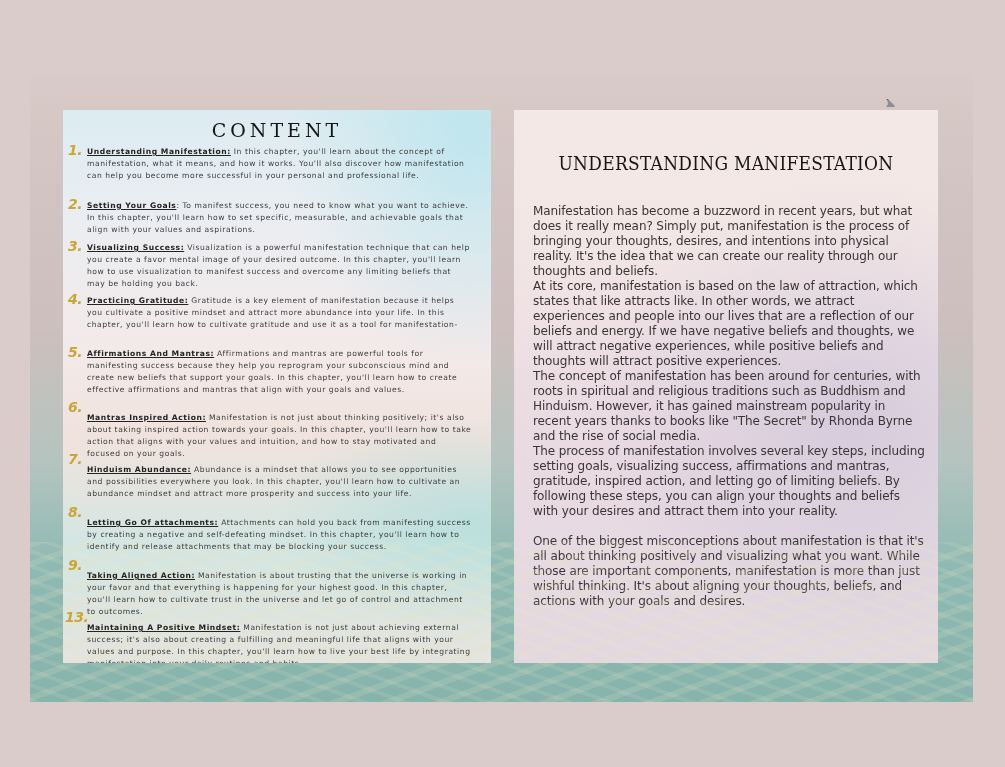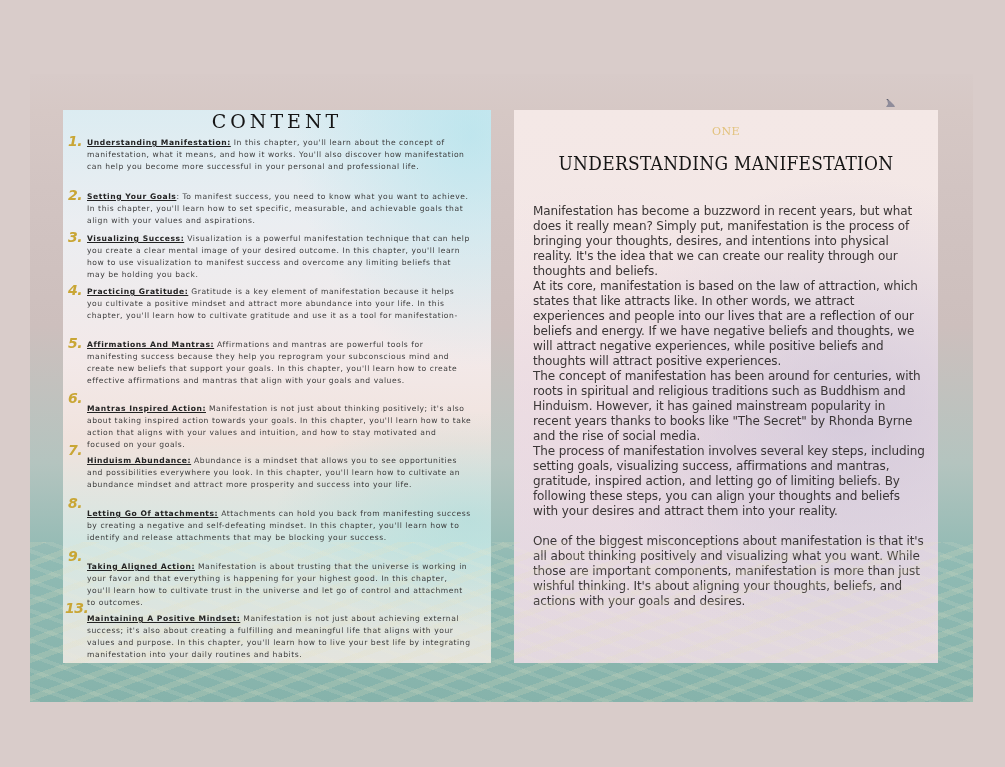--- a/index.html
+++ b/index.html
@@ -47,20 +47,21 @@
     position: absolute; right: 0; top: 300px; width: 220px; height: 220px;
     background: radial-gradient(ellipse at 90% 50%, rgba(150,215,215,0.45), rgba(150,215,215,0) 70%);
   }
   .toc-title {
     position: relative; z-index: 1;
     text-align: center;
     font-family: "DejaVu Serif", serif;
     font-size: 19px;
     letter-spacing: 4px;
     color: #151515;
+    margin-top: 9px;
     line-height: 22px;
   }
   .toc-list { position: relative; z-index: 1; }
   .toc-item { position: absolute; left: 0; width: 428px; }
   .toc-num {
     position: absolute; left: 5px; top: -4px;
     font-family: "DejaVu Sans", sans-serif;
     font-weight: bold; font-style: italic;
     font-size: 14px;
     color: #c9a635;
@@ -130,21 +131,21 @@
       <div class="toc-item" style="top:5px">
         <span class="toc-num">1.</span>
         <div class="toc-text"><span class="toc-head">Understanding Manifestation:</span><span> In this chapter, you'll learn about the concept of manifestation, what it means, and how it works. You'll also discover how manifestation can help you become more successful in your personal and professional life.</span></div>
       </div>
       <div class="toc-item" style="top:59px">
         <span class="toc-num">2.</span>
         <div class="toc-text"><span class="toc-head">Setting Your Goals</span><span>: To manifest success, you need to know what you want to achieve. In this chapter, you'll learn how to set specific, measurable, and achievable goals that align with your values and aspirations.</span></div>
       </div>
       <div class="toc-item" style="top:101px">
         <span class="toc-num">3.</span>
-        <div class="toc-text"><span class="toc-head">Visualizing Success:</span><span> Visualization is a powerful manifestation technique that can help you create a clear mental image of your desired outcome. In this chapter, you'll learn how to use visualization to manifest success and overcome any limiting beliefs that may be holding you back.</span></div>
+        <div class="toc-text"><span class="toc-head">Visualizing Success:</span><span> Visualization is a powerful manifestation technique that can help you create a favor mental image of your desired outcome. In this chapter, you'll learn how to use visualization to manifest success and overcome any limiting beliefs that may be holding you back.</span></div>
       </div>
       <div class="toc-item" style="top:154px">
         <span class="toc-num">4.</span>
         <div class="toc-text"><span class="toc-head">Practicing Gratitude:</span><span> Gratitude is a key element of manifestation because it helps you cultivate a positive mindset and attract more abundance into your life. In this chapter, you'll learn how to cultivate gratitude and use it as a tool for manifestation-</span></div>
       </div>
       <div class="toc-item" style="top:207px">
         <span class="toc-num">5.</span>
         <div class="toc-text"><span class="toc-head">Affirmations And Mantras:</span><span> Affirmations and mantras are powerful tools for manifesting success because they help you reprogram your subconscious mind and create new beliefs that support your goals. In this chapter, you'll learn how to create effective affirmations and mantras that align with your goals and values.</span></div>
       </div>
       <div class="toc-item" style="top:271px">
@@ -164,21 +165,20 @@
         <div class="toc-text"><span class="toc-head">Taking Aligned Action:</span><span> Manifestation is about trusting that the universe is working in your favor and that everything is happening for your highest good. In this chapter, you'll learn how to cultivate trust in the universe and let go of control and attachment to outcomes.</span></div>
       </div>
       <div class="toc-item" style="top:481px">
         <span class="toc-num" style="top:-13px;left:2px">13.</span>
         <div class="toc-text"><span class="toc-head">Maintaining A Positive Mindset:</span><span> Manifestation is not just about achieving external success; it's also about creating a fulfilling and meaningful life that aligns with your values and purpose. In this chapter, you'll learn how to live your best life by integrating manifestation into your daily routines and habits.</span></div>
       </div>
     </div>
   </div>
 
   <div class="page-right">
-    <div class="chapter-label">ONE</div>
     <div class="chapter-title">UNDERSTANDING MANIFESTATION</div>
     <p class="body-text" style="top:94px">Manifestation has become a buzzword in recent years, but what does it really mean? Simply put, manifestation is the process of bringing your thoughts, desires, and intentions into physical reality. It's the idea that we can create our reality through our thoughts and beliefs.</p>
     <p class="body-text" style="top:169px">At its core, manifestation is based on the law of attraction, which states that like attracts like. In other words, we attract experiences and people into our lives that are a reflection of our beliefs and energy. If we have negative beliefs and thoughts, we will attract negative experiences, while positive beliefs and thoughts will attract positive experiences.</p>
     <p class="body-text" style="top:334px">The process of manifestation involves several key steps, including setting goals, visualizing success, affirmations and mantras, gratitude, inspired action, and letting go of limiting beliefs. By following these steps, you can align your thoughts and beliefs with your desires and attract them into your reality.</p>
     <p class="body-text" style="top:259px">The concept of manifestation has been around for centuries, with roots in spiritual and religious traditions such as Buddhism and Hinduism. However, it has gained mainstream popularity in recent years thanks to books like "The Secret" by Rhonda Byrne and the rise of social media.</p>
     <p class="body-text" style="top:424px">One of the biggest misconceptions about manifestation is that it's all about thinking positively and visualizing what you want. While those are important components, manifestation is more than just wishful thinking. It's about aligning your thoughts, beliefs, and actions with your goals and desires.</p>
   </div>
 </div>
 
 </body></html>

